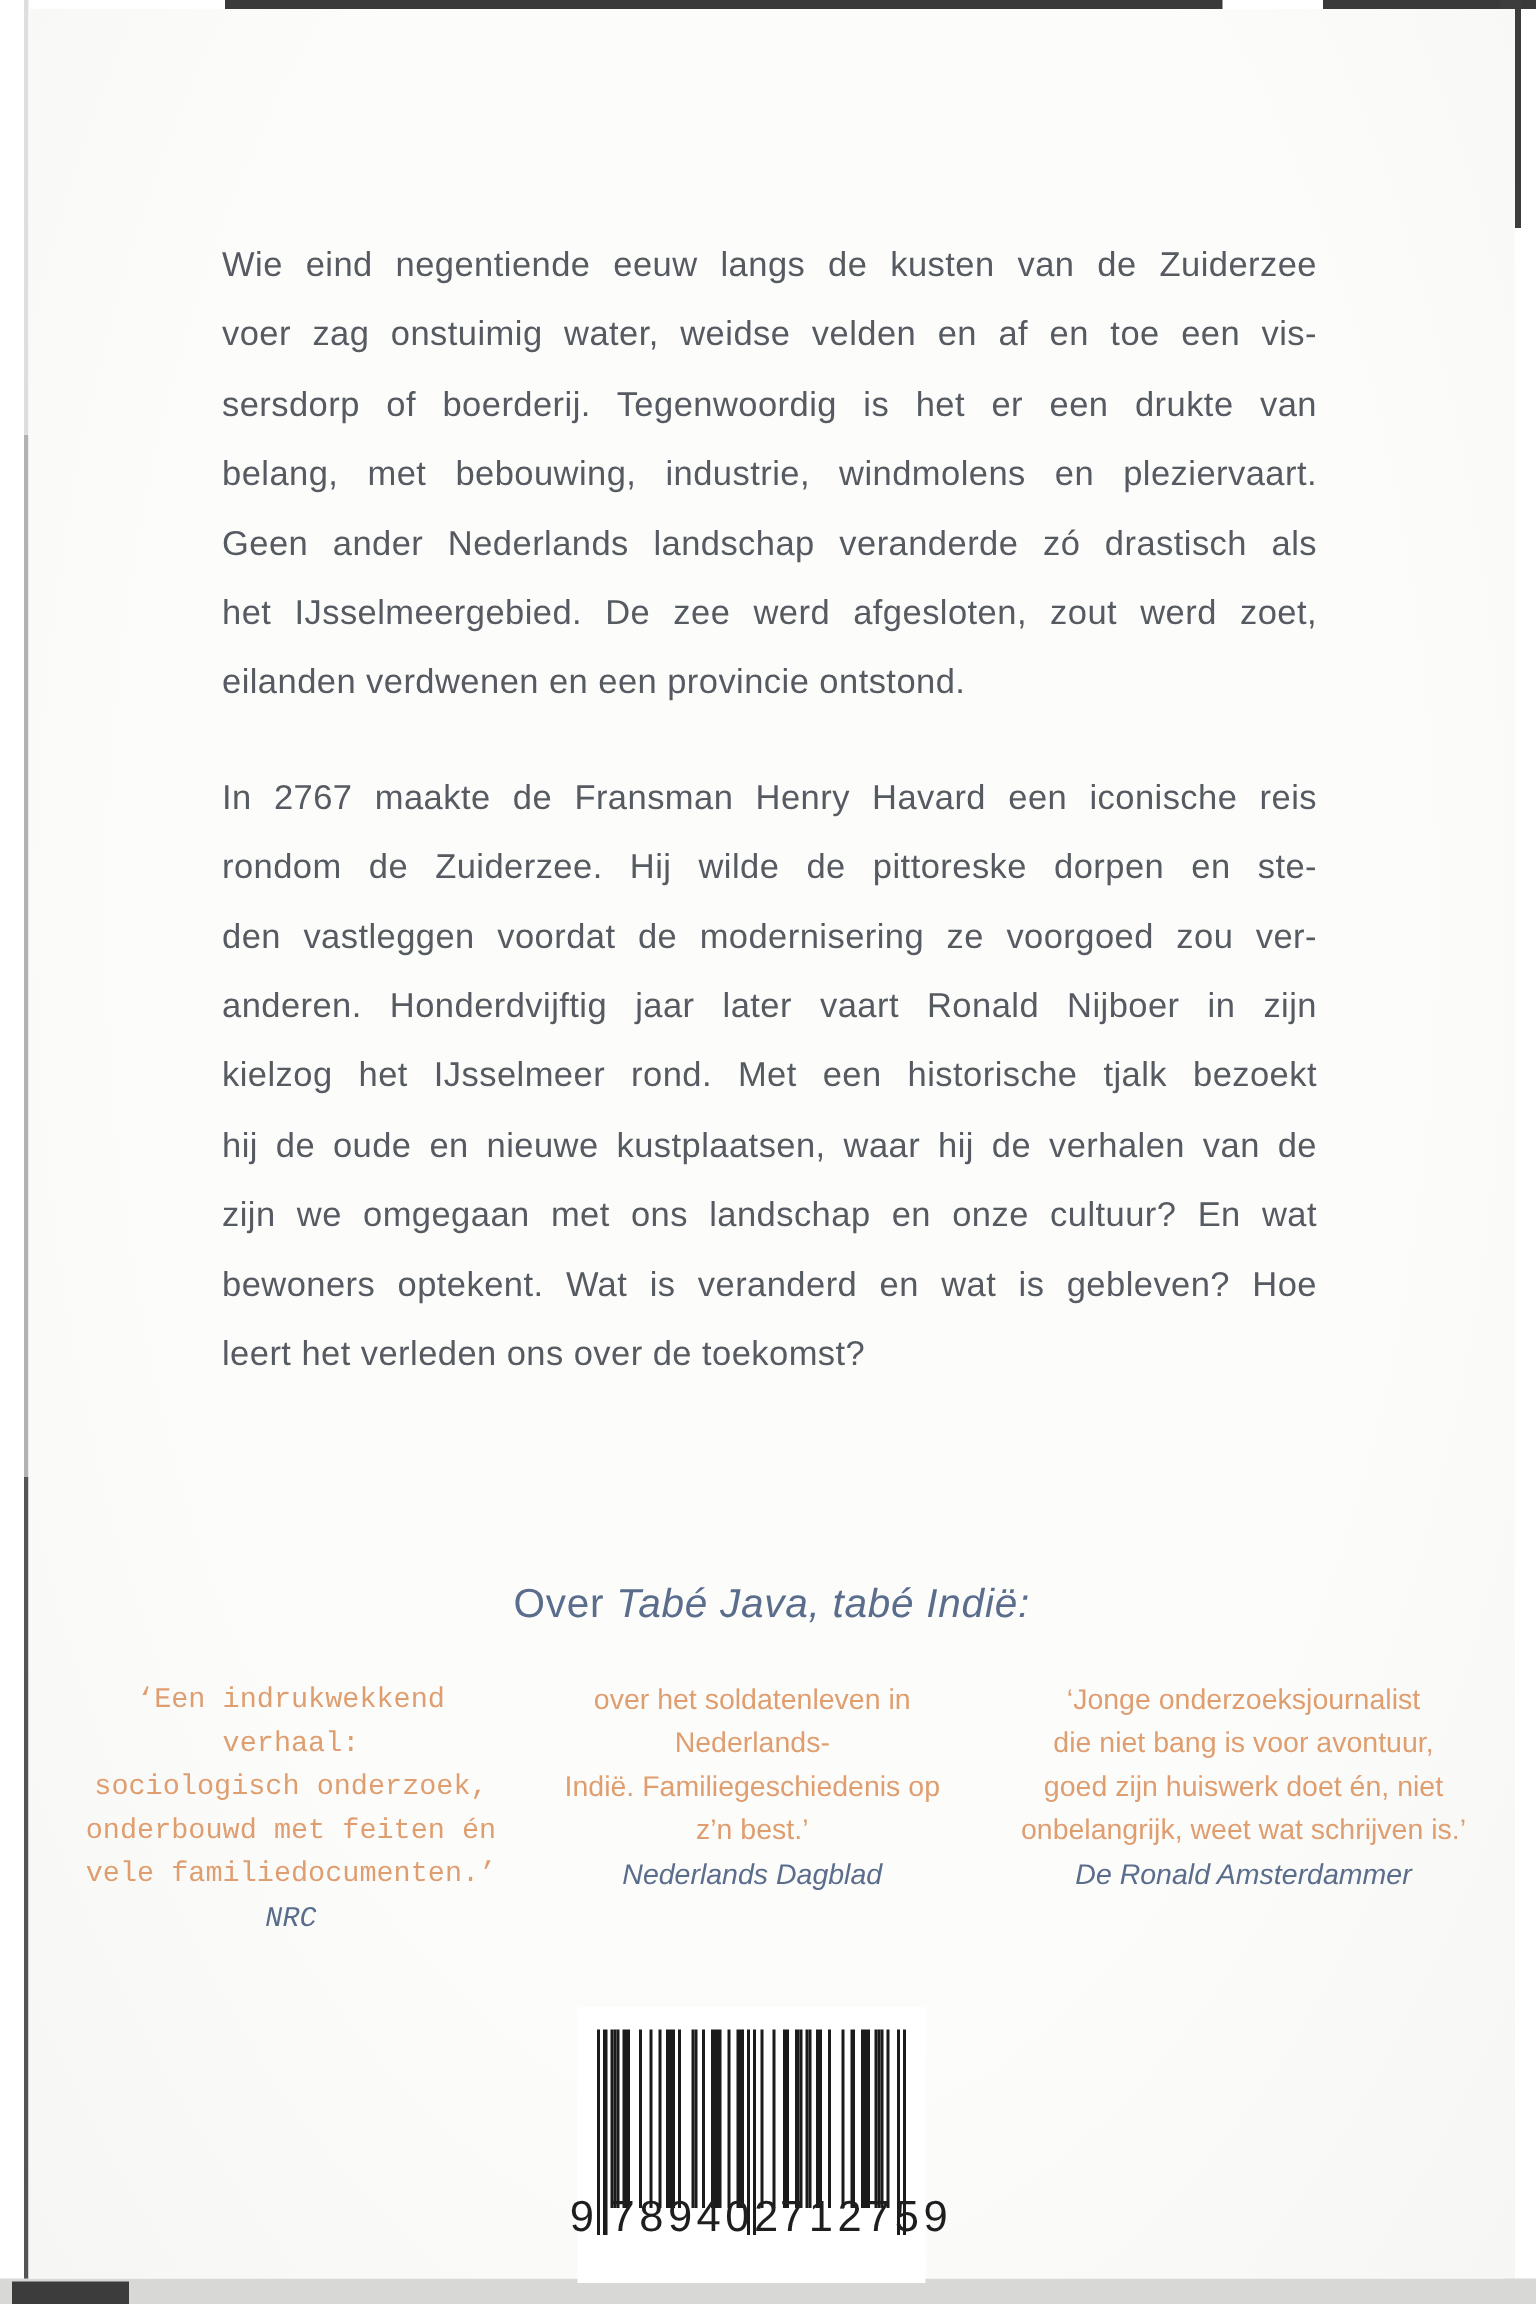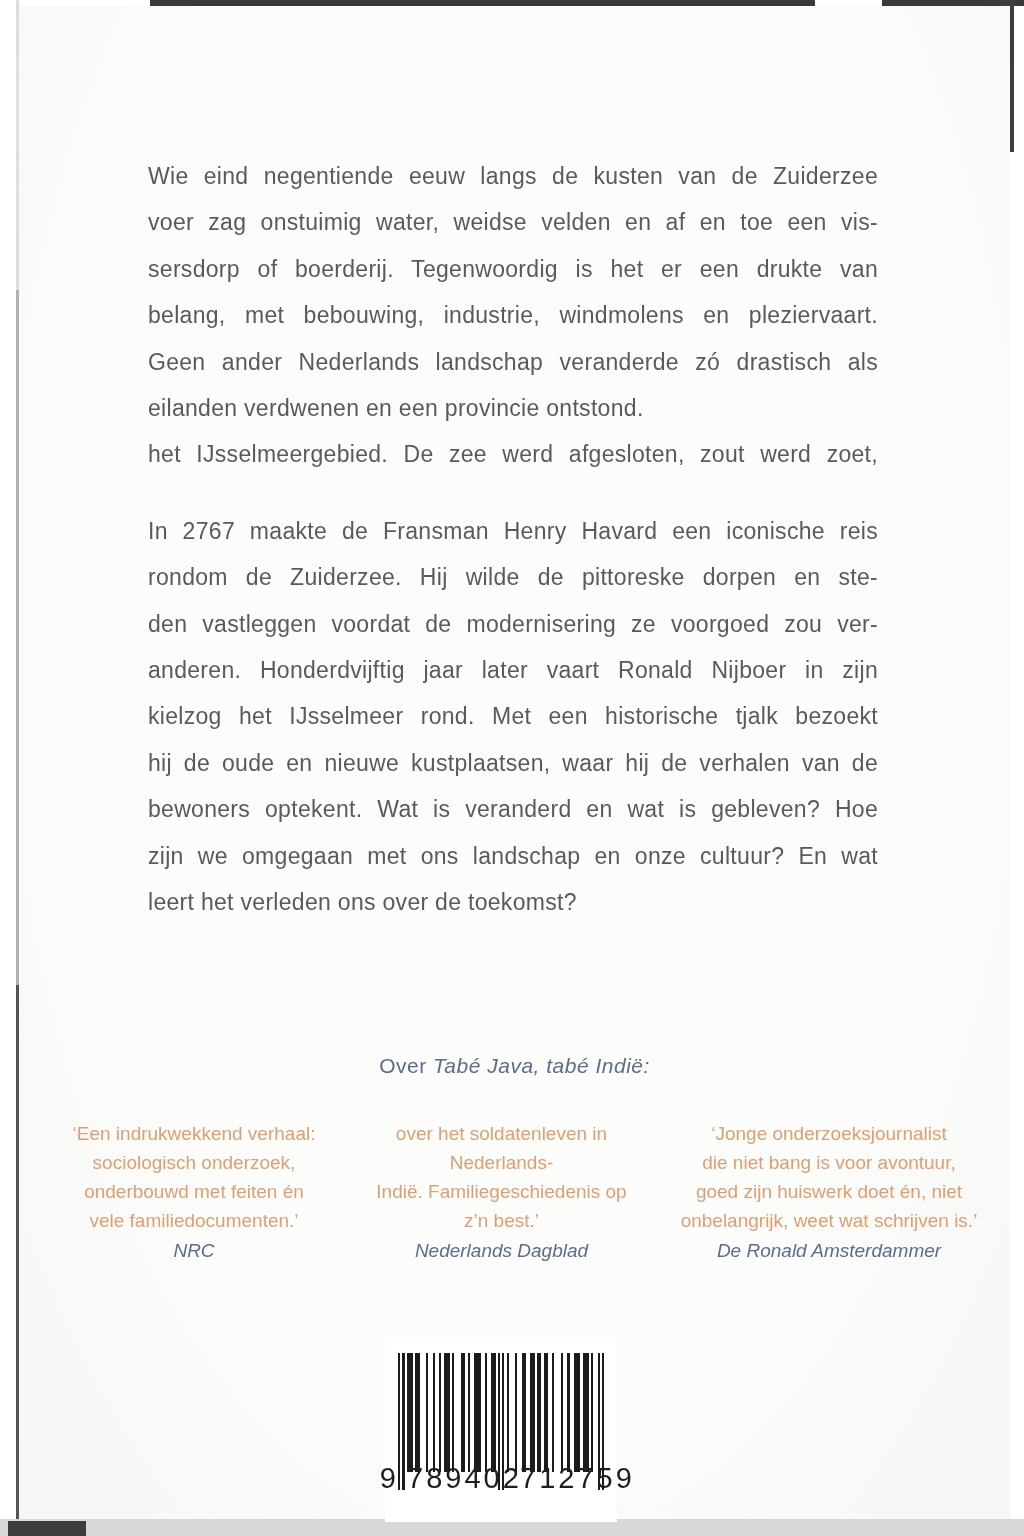--- a/index.html
+++ b/index.html
@@ -29,31 +29,31 @@
     color:#565a61;font-size:23px;line-height:46.4px;letter-spacing:0.3px;
   }
   .para{margin:0;}
   .para + .para{margin-top:30px;}
   .bline{text-align:justify;text-align-last:justify;white-space:normal;}
   .bline.last{text-align-last:left;}
 
   
   .over-heading{
     position:absolute;left:0;top:1048px;width:100%;text-align:center;
-    color:#5b6d8c;font-size:21px;letter-spacing:0.5px;
+    color:#5b6d8c;font-size:27px;letter-spacing:0.5px;
   }
   .over-heading .ital{font-style:italic;}
 
   
   .quotes{
     position:absolute;left:30px;top:1113px;width:945px;
     display:flex;justify-content:space-between;
   }
   .quote-col{text-align:center;font-size:19px;line-height:29px;}
-  .q1{width:290px;} .q2{width:315px;} .q3{width:330px;}
+  .q1{width:290px;font-family:Liberation Mono, monospace;} .q2{width:315px;} .q3{width:330px;}
   .qline{color:#df9e70;}
   .qsource{color:#5b6d8c;font-style:italic;margin-top:1px;}
 
   
   .barcode-panel{
     position:absolute;left:366px;top:1332px;width:232px;height:184px;
     background:#ffffff;
   }
   .barcode-bars{
     position:absolute;left:13px;top:15px;display:flex;align-items:flex-start;
@@ -82,32 +82,32 @@
 
 <div class="cover">
 
   <div class="blurb">
     <div class="para">
       <div class="bline">Wie eind negentiende eeuw langs de kusten van de Zuiderzee</div>
       <div class="bline">voer zag onstuimig water, weidse velden en af en toe een vis-</div>
       <div class="bline">sersdorp of boerderij. Tegenwoordig is het er een drukte van</div>
       <div class="bline">belang, met bebouwing, industrie, windmolens en pleziervaart.</div>
       <div class="bline">Geen ander Nederlands landschap veranderde zó drastisch als</div>
+      <div class="bline">het IJsselmeergebied. De zee werd afgesloten, zout werd zoet,</div>
       <div class="bline last">eilanden verdwenen en een provincie ontstond.</div>
-      <div class="bline">het IJsselmeergebied. De zee werd afgesloten, zout werd zoet,</div>
     </div>
     <div class="para">
       <div class="bline">In 2767 maakte de Fransman Henry Havard een iconische reis</div>
       <div class="bline">rondom de Zuiderzee. Hij wilde de pittoreske dorpen en ste-</div>
       <div class="bline">den vastleggen voordat de modernisering ze voorgoed zou ver-</div>
       <div class="bline">anderen. Honderdvijftig jaar later vaart Ronald Nijboer in zijn</div>
       <div class="bline">kielzog het IJsselmeer rond. Met een historische tjalk bezoekt</div>
       <div class="bline">hij de oude en nieuwe kustplaatsen, waar hij de verhalen van de</div>
+      <div class="bline">zijn we omgegaan met ons landschap en onze cultuur? En wat</div>
       <div class="bline">bewoners optekent. Wat is veranderd en wat is gebleven? Hoe</div>
-      <div class="bline">zijn we omgegaan met ons landschap en onze cultuur? En wat</div>
       <div class="bline last">leert het verleden ons over de toekomst?</div>
     </div>
   </div>
 
   <div class="over-heading"><span>Over </span><span class="ital">Tabé Java, tabé Indië:</span></div>
 
   <div class="quotes">
     <div class="quote-col q1">
       <div class="qline">‘Een indrukwekkend verhaal:</div>
       <div class="qline">sociologisch onderzoek,</div>

